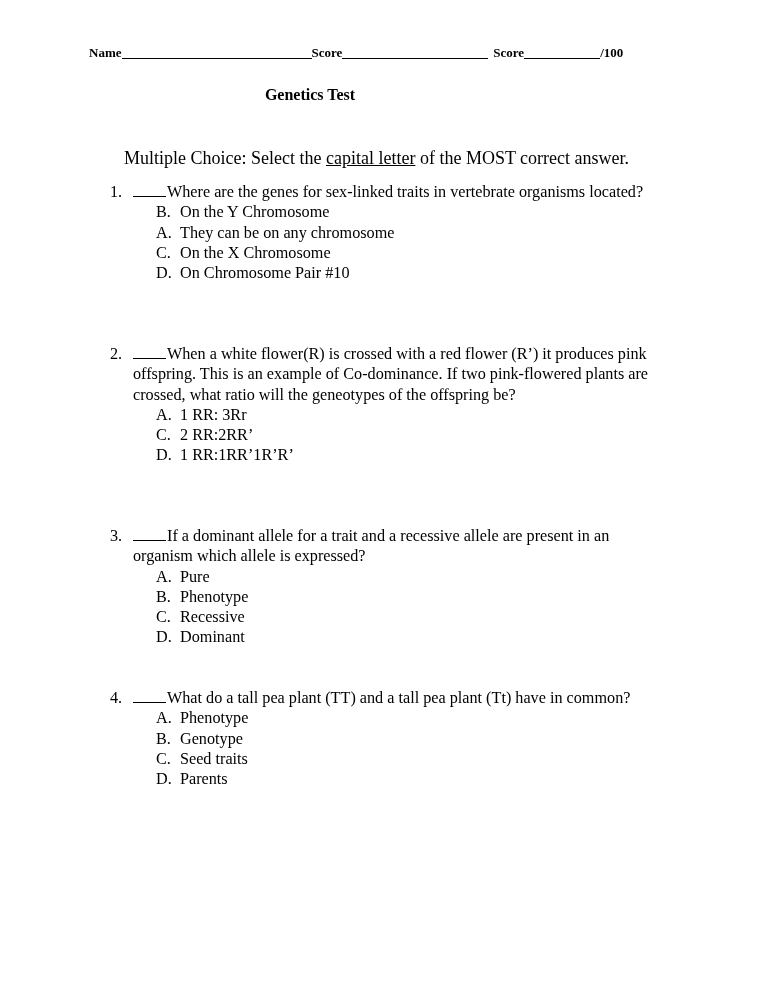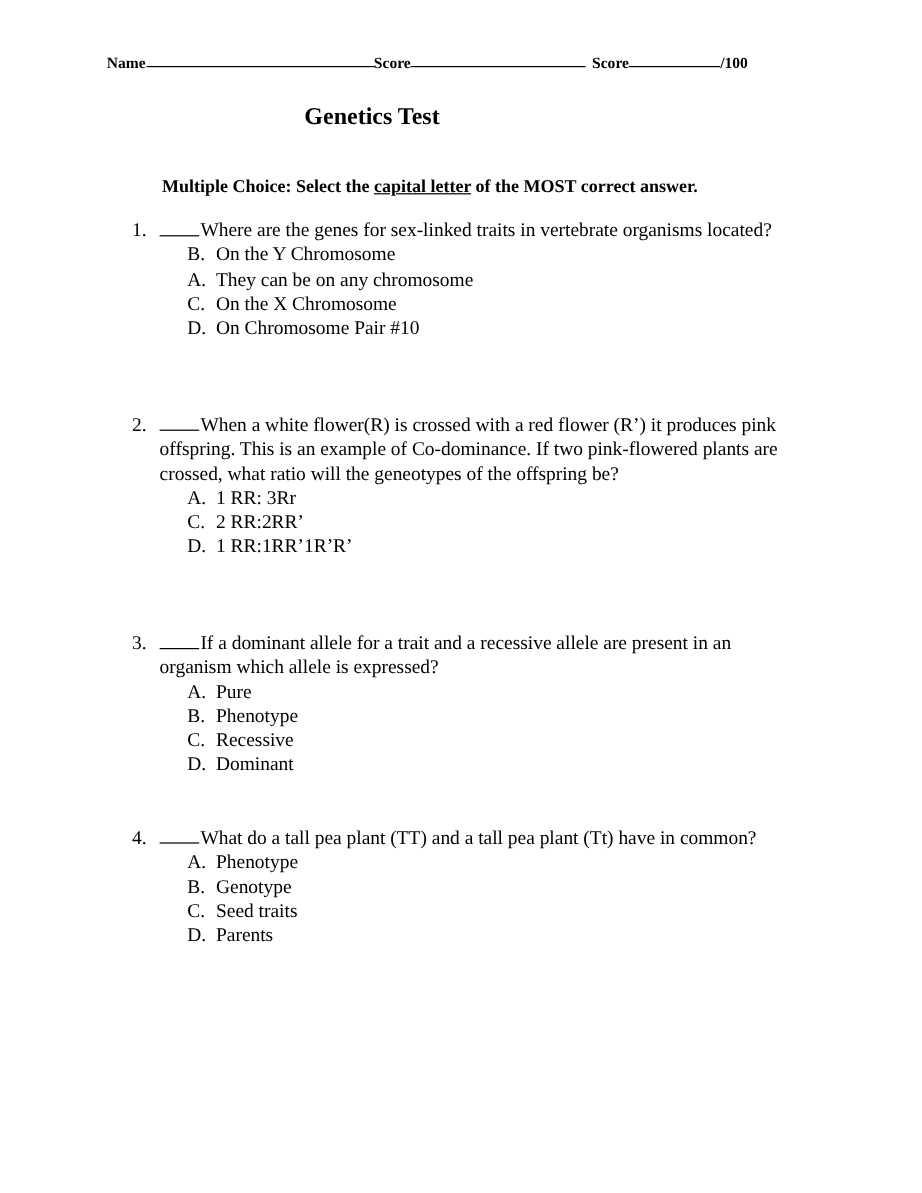--- a/index.html
+++ b/index.html
@@ -2,35 +2,35 @@
 <html><head>
   <meta charset="utf-8">
   <style>
     * { margin: 0; padding: 0; box-sizing: border-box; }
     html, body { width: 768px; height: 994px; background: #ffffff; overflow: hidden; }
     body { position: relative; font-family: "Liberation Serif", "DejaVu Serif", serif; color: #000; }
 
     .header-line {
       position: absolute; top: 45px; left: 89px; width: 600px;
       font-weight: bold; font-size: 13px; white-space: nowrap;
-      display: flex; align-items: flex-start;
+      display: flex; align-items: center;
     }
     .header-line .blank { display: inline-block; border-bottom: 1px solid #000; height: 11px; }
     .blank-name { width: 190px; }
     .blank-date { width: 146px; margin-right: 5px; }
     .blank-score { width: 76px; }
 
     .title {
       position: absolute; top: 86px; left: 0; width: 620px; text-align: center;
-      font-weight: bold; font-size: 20px;
+      font-weight: bold; font-size: 16px;
     }
 
     .instructions {
-      position: absolute; top: 148px; left: 135px;
-      font-weight: bold; font-size: 15px; white-space: nowrap;
+      position: absolute; top: 148px; left: 124px;
+      font-weight: normal; font-size: 18px; white-space: nowrap;
     }
     .instructions u { text-decoration: underline; }
 
     .question { position: absolute; left: 110px; width: 560px; font-size: 16.2px; line-height: 20.3px; }
     .q-row { position: relative; padding-left: 23px; }
     .q-num { position: absolute; left: 0; top: 0; }
     .q-blank { display: inline-block; width: 33px; border-bottom: 1px solid #000; height: 14px; vertical-align: baseline; margin-right: 1px; }
     .options { padding-left: 46px; }
     .option { white-space: nowrap; }
     .opt-letter { display: inline-block; width: 24px; }

